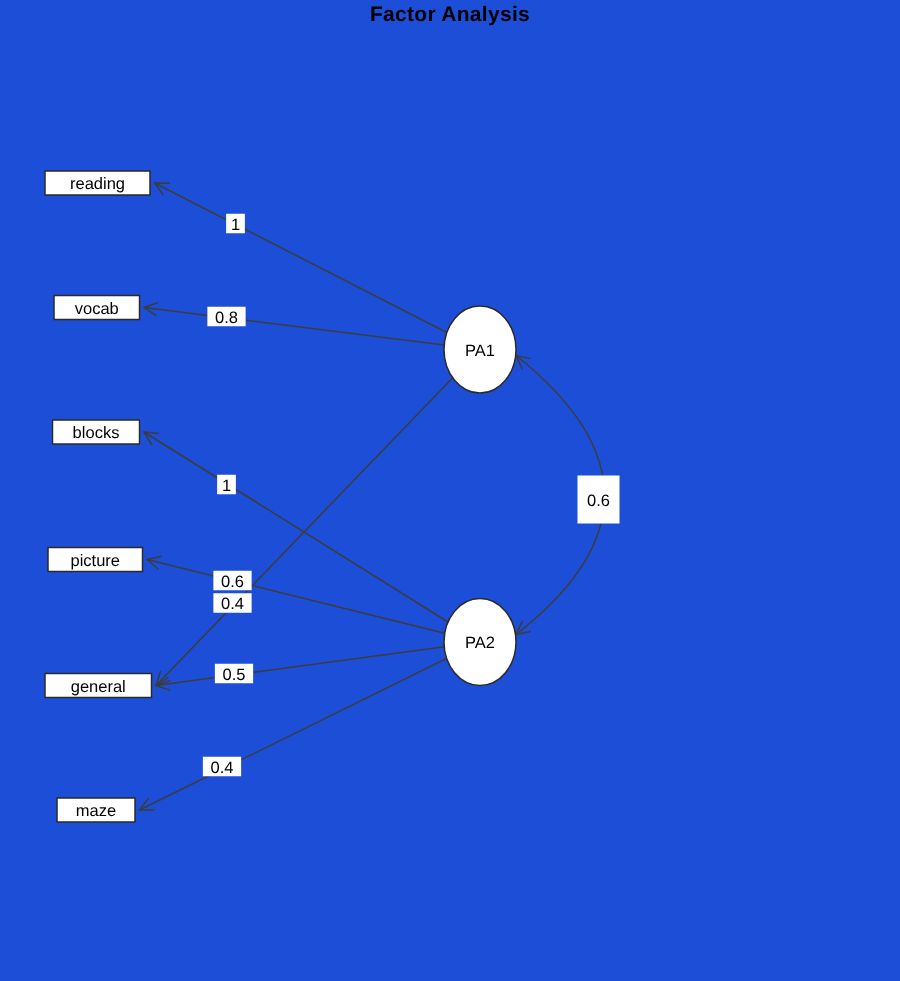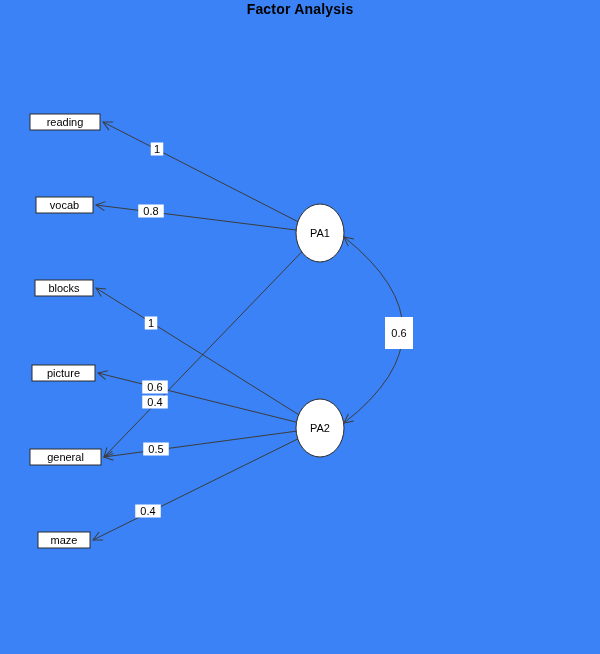--- a/index.html
+++ b/index.html
@@ -1,17 +1,17 @@
 <!DOCTYPE html>
 <html><head>
 <meta charset="utf-8">
 <style>
   html,body{margin:0;padding:0;background:#ffffff;}
   .plot-canvas{
-    position:relative;width:600px;height:654px;background:#3b82f6;
+    position:relative;width:600px;height:654px;background:#1d4ed8;
     font-family:"Liberation Sans",sans-serif;overflow:hidden;
   }
   .plot-title{
     position:absolute;top:1px;left:0;width:100%;text-align:center;
     font-size:14px;font-weight:bold;color:#000000;letter-spacing:0.2px;
   }
   .diagram-svg{position:absolute;top:0;left:0;}
   text{font-family:"Liberation Sans",sans-serif;}
 </style>
 </head>

